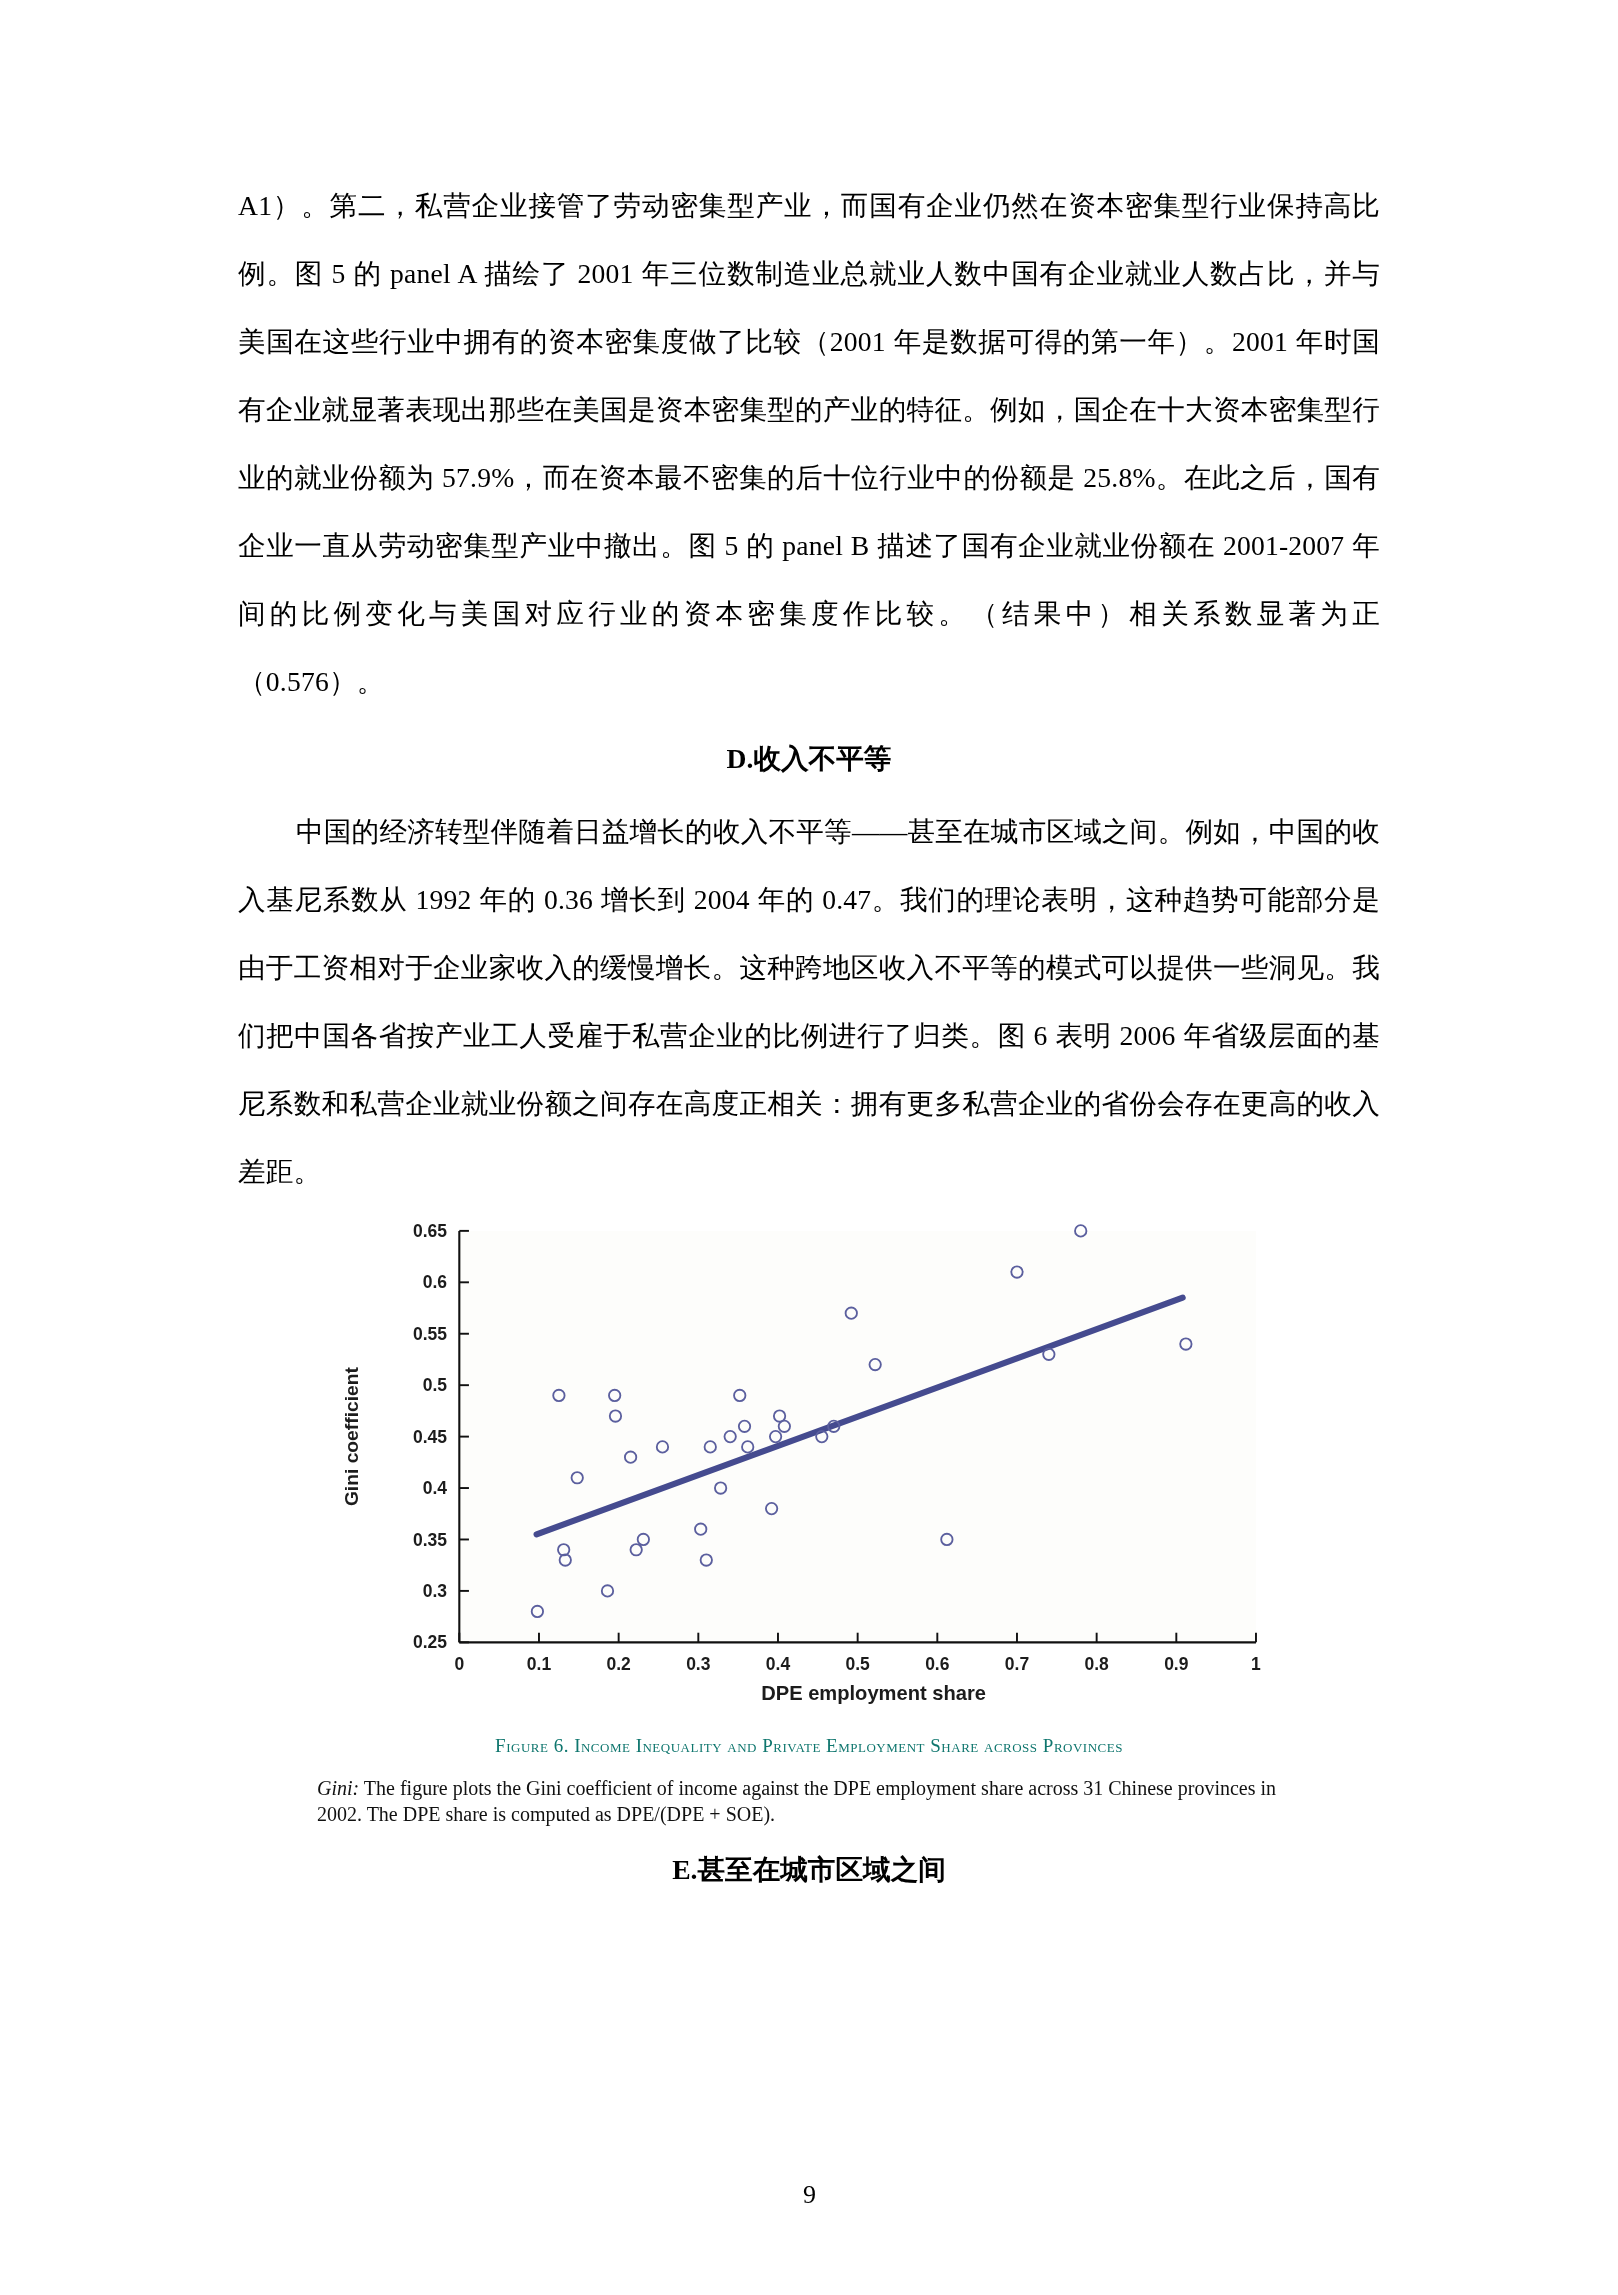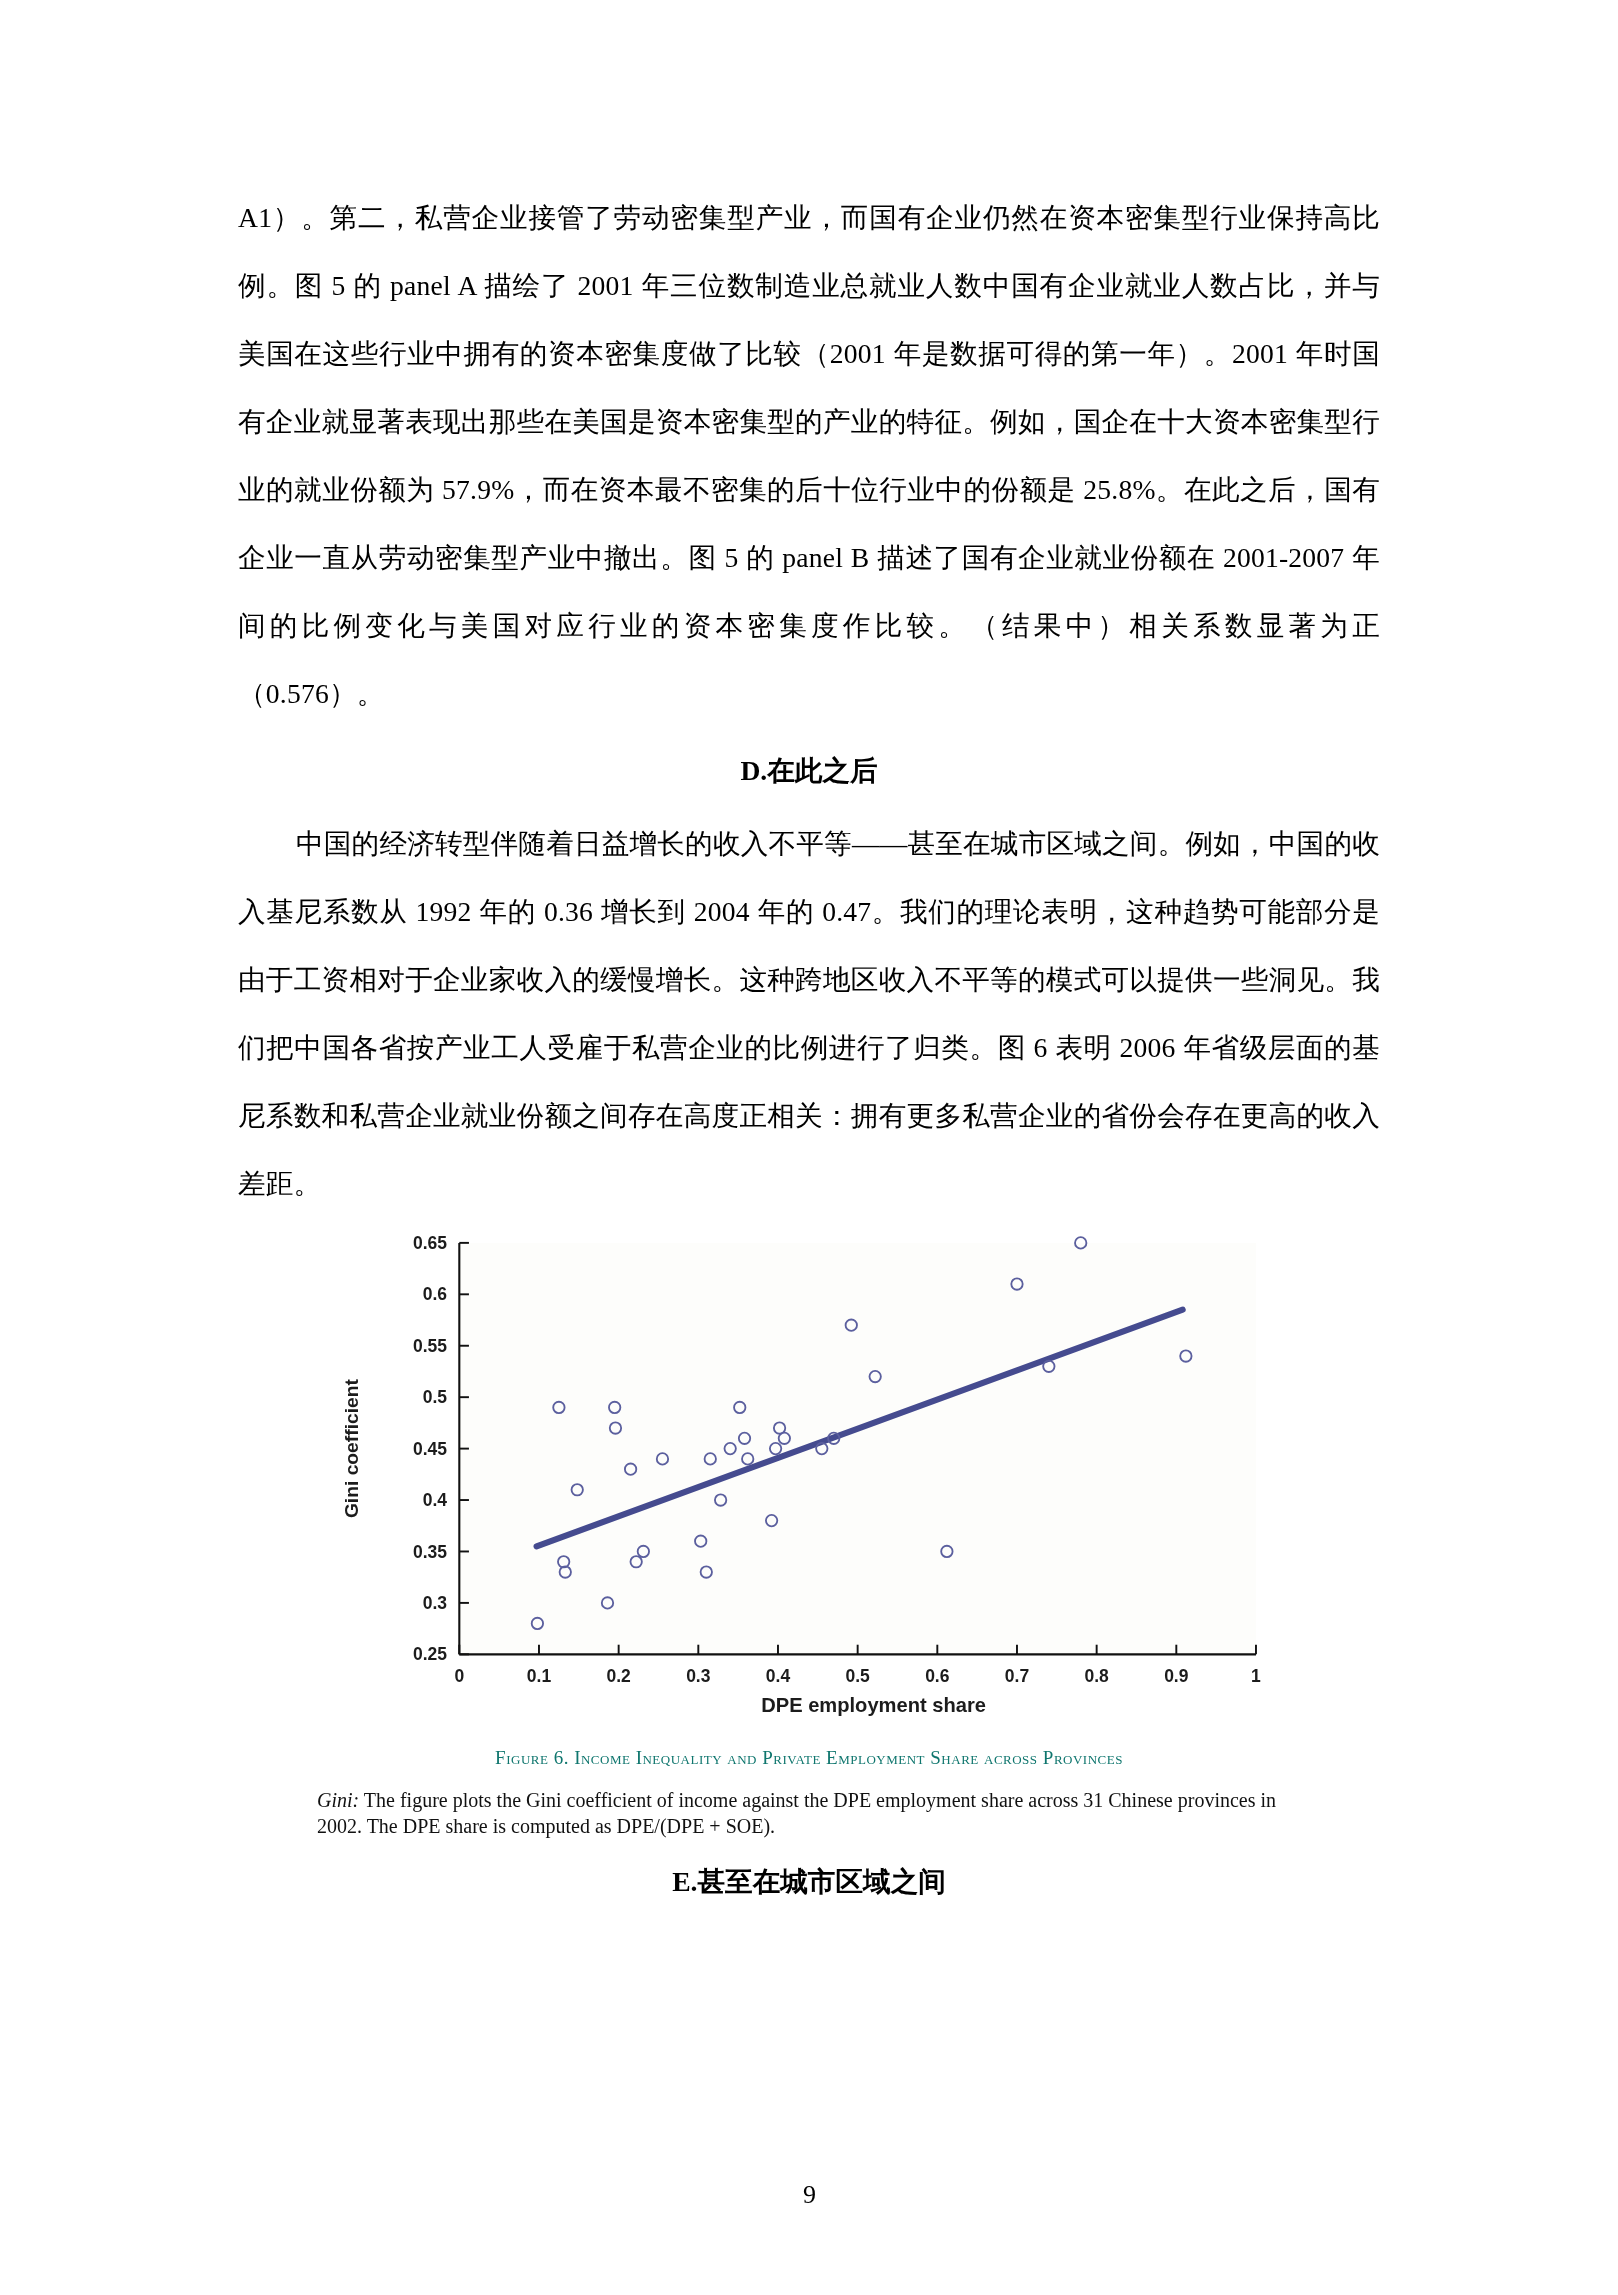--- a/index.html
+++ b/index.html
@@ -18,21 +18,21 @@
   .page {
     position: relative;
     width: 1619px;
     height: 2295px;
     background: #ffffff;
     box-sizing: border-box;
   }
   .content {
     position: absolute;
     left: 238px;
-    top: 184px;
+    top: 172px;
     width: 1142px;
   }
   p.body-par {
     margin: 0 0 0 0;
     font-size: 27.6px;
     line-height: 68px;
     text-align: justify;
     text-justify: inter-ideograph;
     letter-spacing: 0.2px;
     word-spacing: 0.4px;
@@ -114,21 +114,21 @@
 </style>
 </head>
 <body>
 
 <div class="page">
 
   <div class="content">
 
     <p class="body-par">A1）。第二，私营企业接管了劳动密集型产业，而国有企业仍然在资本密集型行业保持高比例。图 5 的 panel A 描绘了 2001 年三位数制造业总就业人数中国有企业就业人数占比，并与美国在这些行业中拥有的资本密集度做了比较（2001 年是数据可得的第一年）。2001 年时国有企业就显著表现出那些在美国是资本密集型的产业的特征。例如，国企在十大资本密集型行业的就业份额为 57.9%，而在资本最不密集的后十位行业中的份额是 25.8%。在此之后，国有企业一直从劳动密集型产业中撤出。图 5 的 panel B 描述了国有企业就业份额在 2001-2007 年间的比例变化与美国对应行业的资本密集度作比较。（结果中）相关系数显著为正（0.576）。</p>
 
-    <h3 class="section-head">D.在此之后</h3>
+    <h3 class="section-head">D.收入不平等</h3>
 
     <p class="body-par indent">中国的经济转型伴随着日益增长的收入不平等——甚至在城市区域之间。例如，中国的收入基尼系数从 1992 年的 0.36 增长到 2004 年的 0.47。我们的理论表明，这种趋势可能部分是由于工资相对于企业家收入的缓慢增长。这种跨地区收入不平等的模式可以提供一些洞见。我们把中国各省按产业工人受雇于私营企业的比例进行了归类。图 6 表明 2006 年省级层面的基尼系数和私营企业就业份额之间存在高度正相关：拥有更多私营企业的省份会存在更高的收入差距。</p>
 
     <div class="figure-block">
 
       <div class="chart-wrap">
         <svg class="chart-svg" id="chart" width="963" height="508" viewBox="0 0 1100 580">
             <rect x="150" y="18" width="910" height="470" fill="#fdfdfb" stroke="none"></rect>
             <line x1="150" y1="18" x2="150" y2="488" stroke="#111" stroke-width="2.4"></line>
             <line x1="150" y1="488" x2="1060" y2="488" stroke="#111" stroke-width="2.4"></line>

